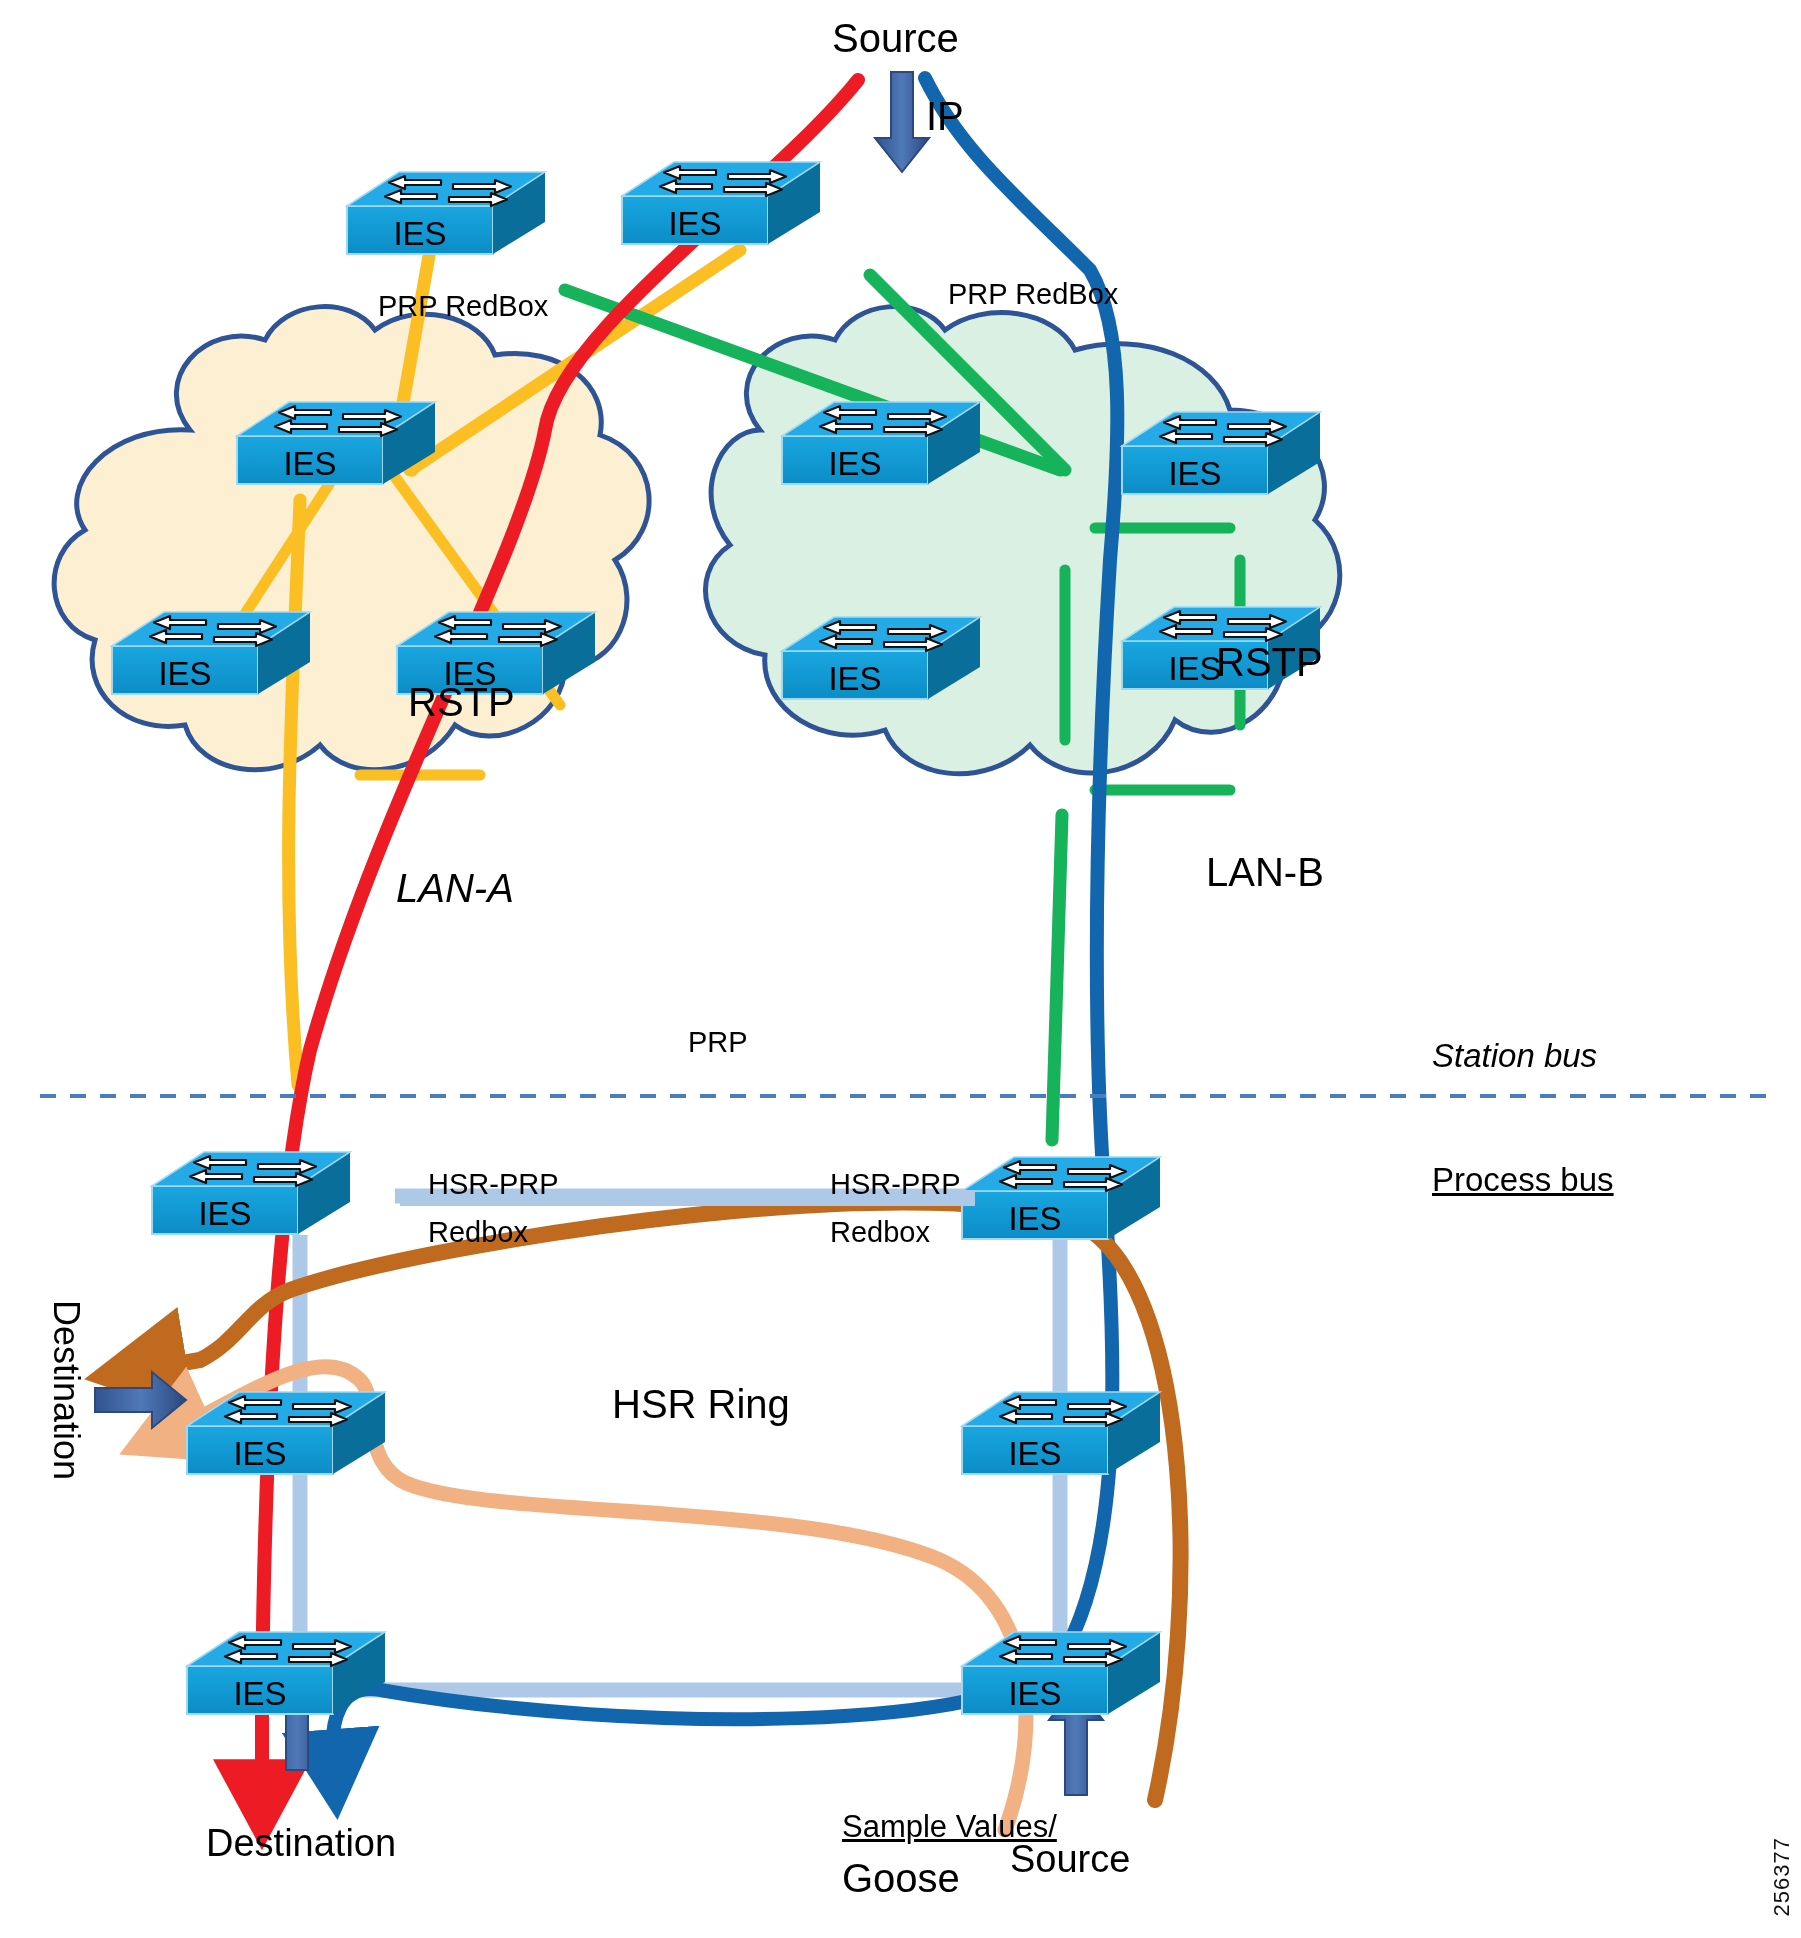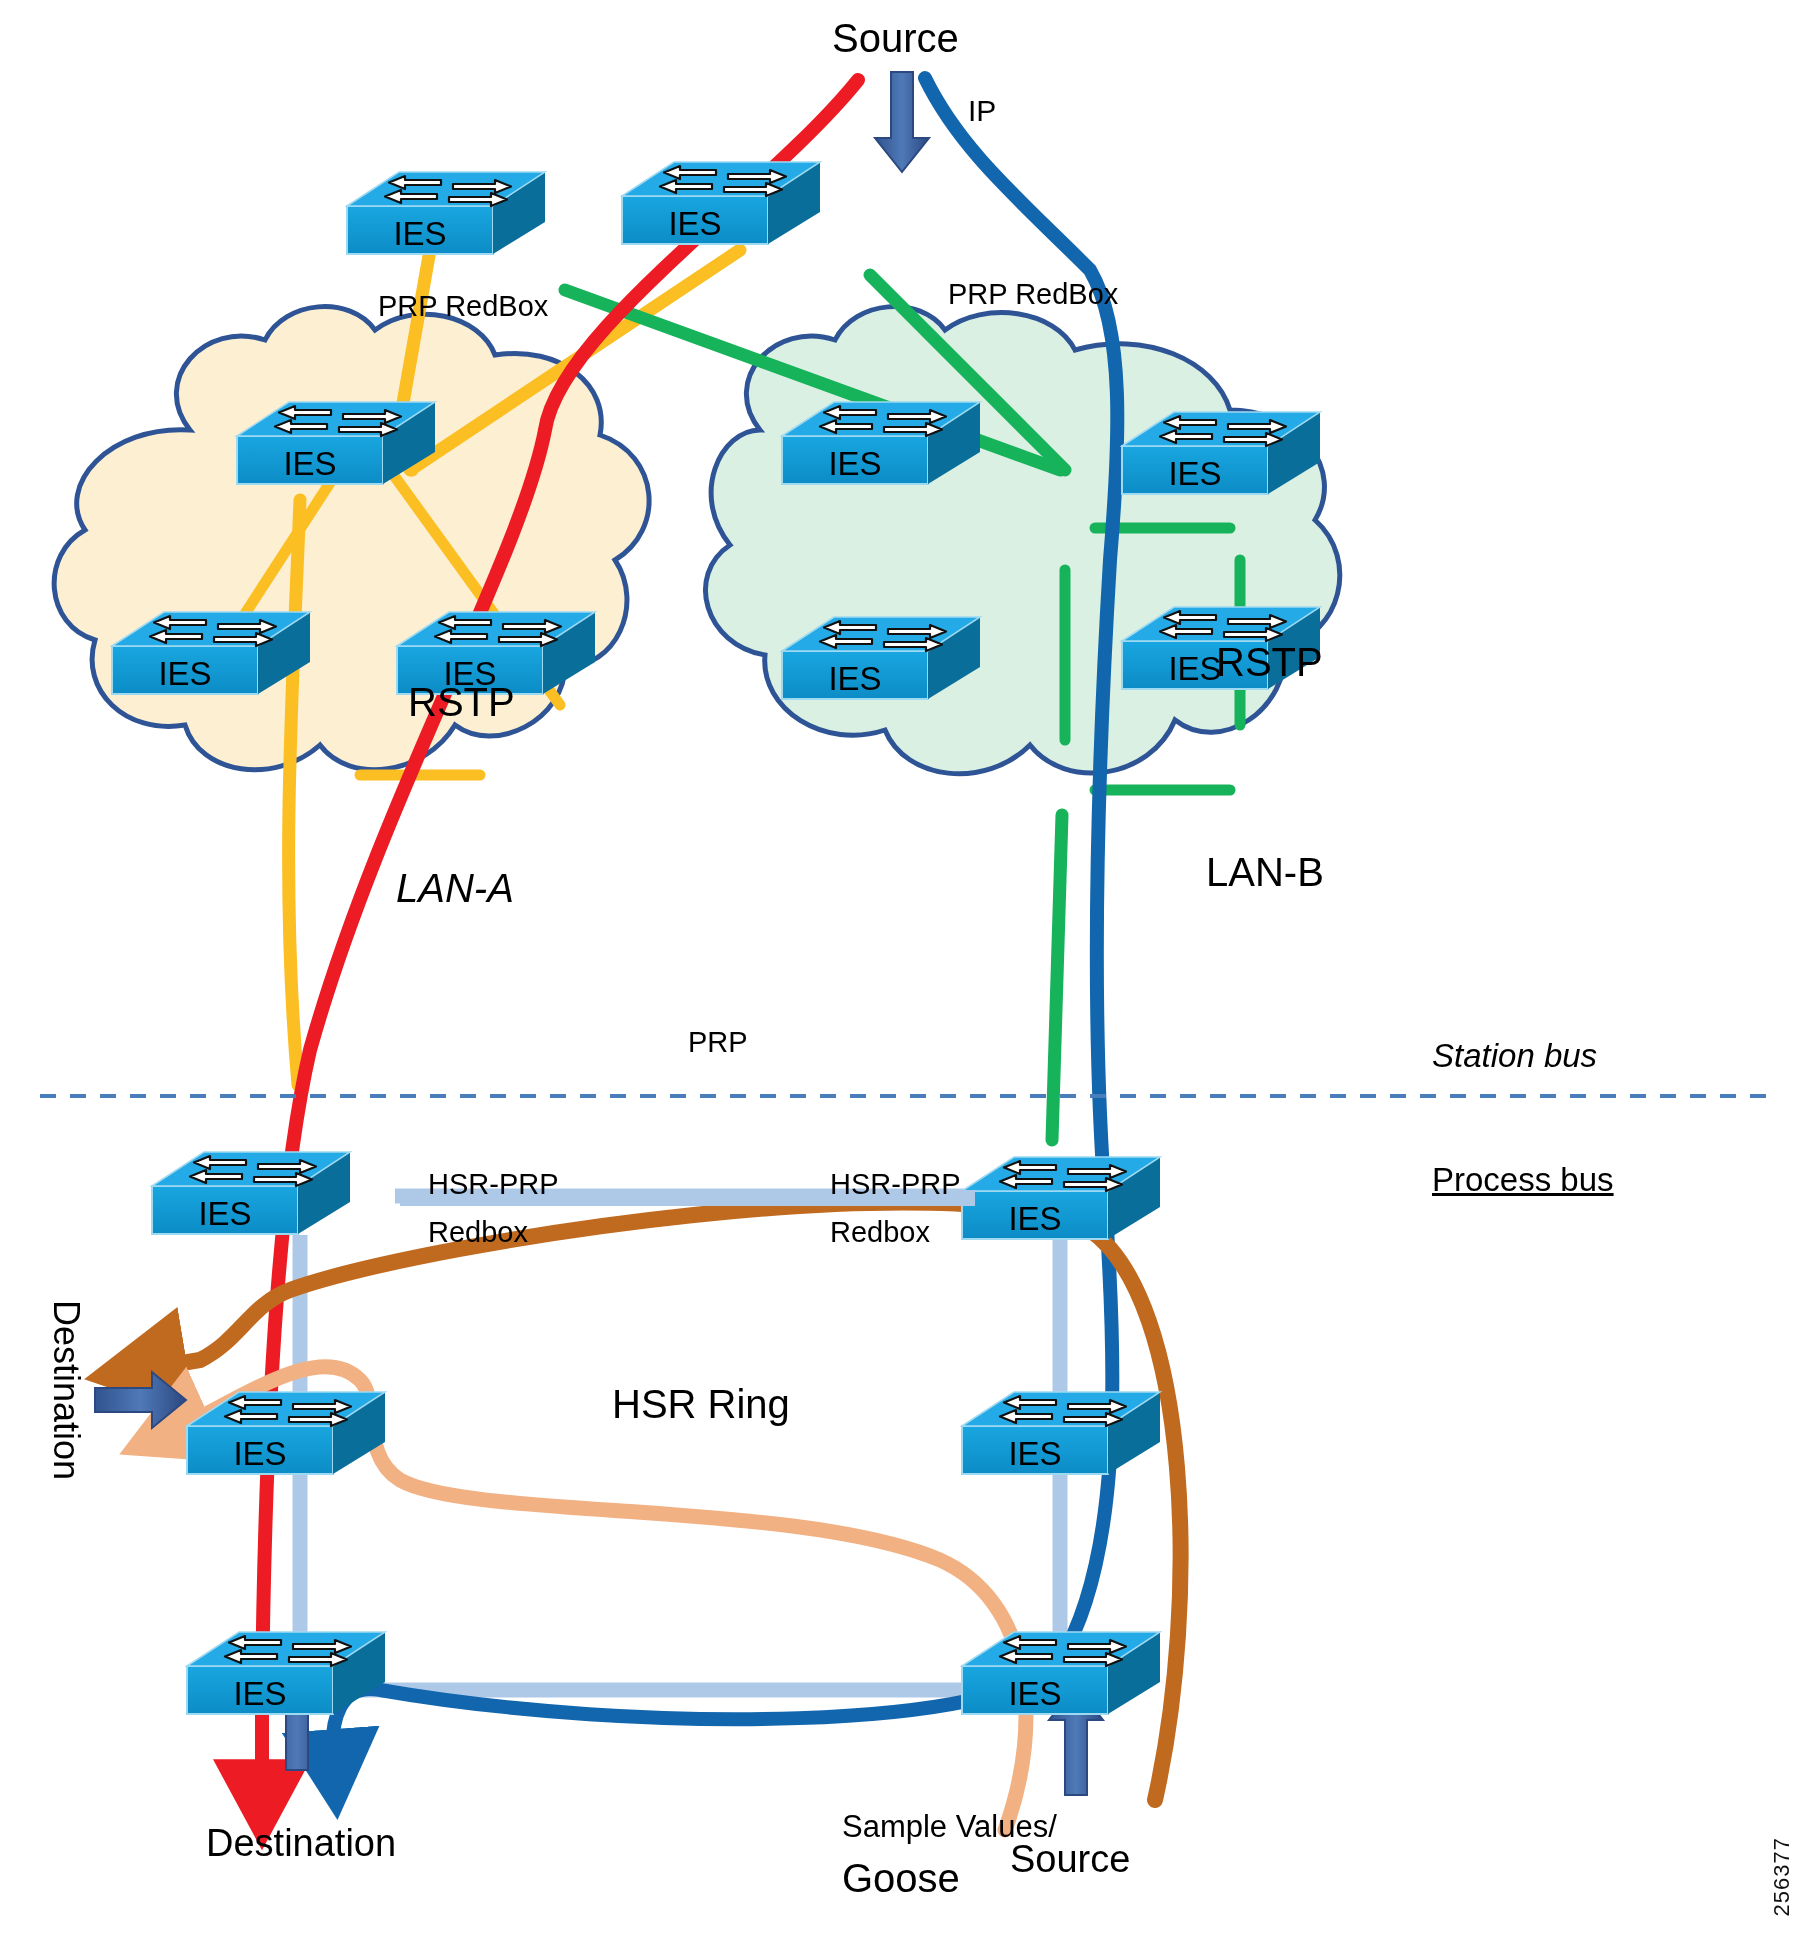--- a/index.html
+++ b/index.html
@@ -228,21 +228,21 @@
       <text class="ies" x="1035" y="1230">IES</text>
       <text class="ies" x="260" y="1465">IES</text>
       <text class="ies" x="1035" y="1465">IES</text>
       <text class="ies" x="260" y="1705">IES</text>
       <text class="ies" x="1035" y="1705">IES</text>
     </g>
   </svg>
 
   <div class="lbl" style="left:832px;top:16px;font-size:40px;">Source</div>
 
-  <div class="lbl" style="left:926px;top:94px;font-size:30px;margin-left:42px;">IP</div>
+  <div class="lbl" style="left:926px;top:94px;font-size:40px;">IP</div>
 
   <div class="lbl" style="left:378px;top:290px;font-size:29px;">PRP RedBox</div>
 
   <div class="lbl" style="left:948px;top:278px;font-size:29px;">PRP RedBox</div>
 
   <div class="lbl" style="left:408px;top:680px;font-size:40px;">RSTP</div>
 
   <div class="lbl" style="left:1216px;top:640px;font-size:40px;">RSTP</div>
 
   <div class="lbl" style="left:396px;top:866px;font-size:40px;font-style:italic;">LAN-A</div>
@@ -260,20 +260,20 @@
 
   <div class="lbl" style="left:830px;top:1168px;font-size:29px;">HSR-PRP</div>
   <div class="lbl" style="left:830px;top:1216px;font-size:29px;">Redbox</div>
 
   <div class="lbl" style="left:600px;top:1382px;font-size:40px;margin-left:12px;">HSR Ring</div>
 
   <div class="lbl vert" style="left:86px;top:1300px;font-size:36px;transform:rotate(90deg);">Destination</div>
 
   <div class="lbl" style="left:206px;top:1822px;font-size:38px;">Destination</div>
 
-  <div class="lbl" style="left:842px;top:1810px;font-size:31px;">Sample Values/</div>
+  <div class="lbl" style="left:842px;top:1810px;font-size:31px;text-decoration:underline;">Sample Values/</div>
   <div class="lbl" style="left:842px;top:1856px;font-size:40px;">Goose</div>
 
   <div class="lbl" style="left:1010px;top:1838px;font-size:38px;">Source</div>
 
   <div class="corner-id">256377</div>
 
 </div>
 
 </body></html>

